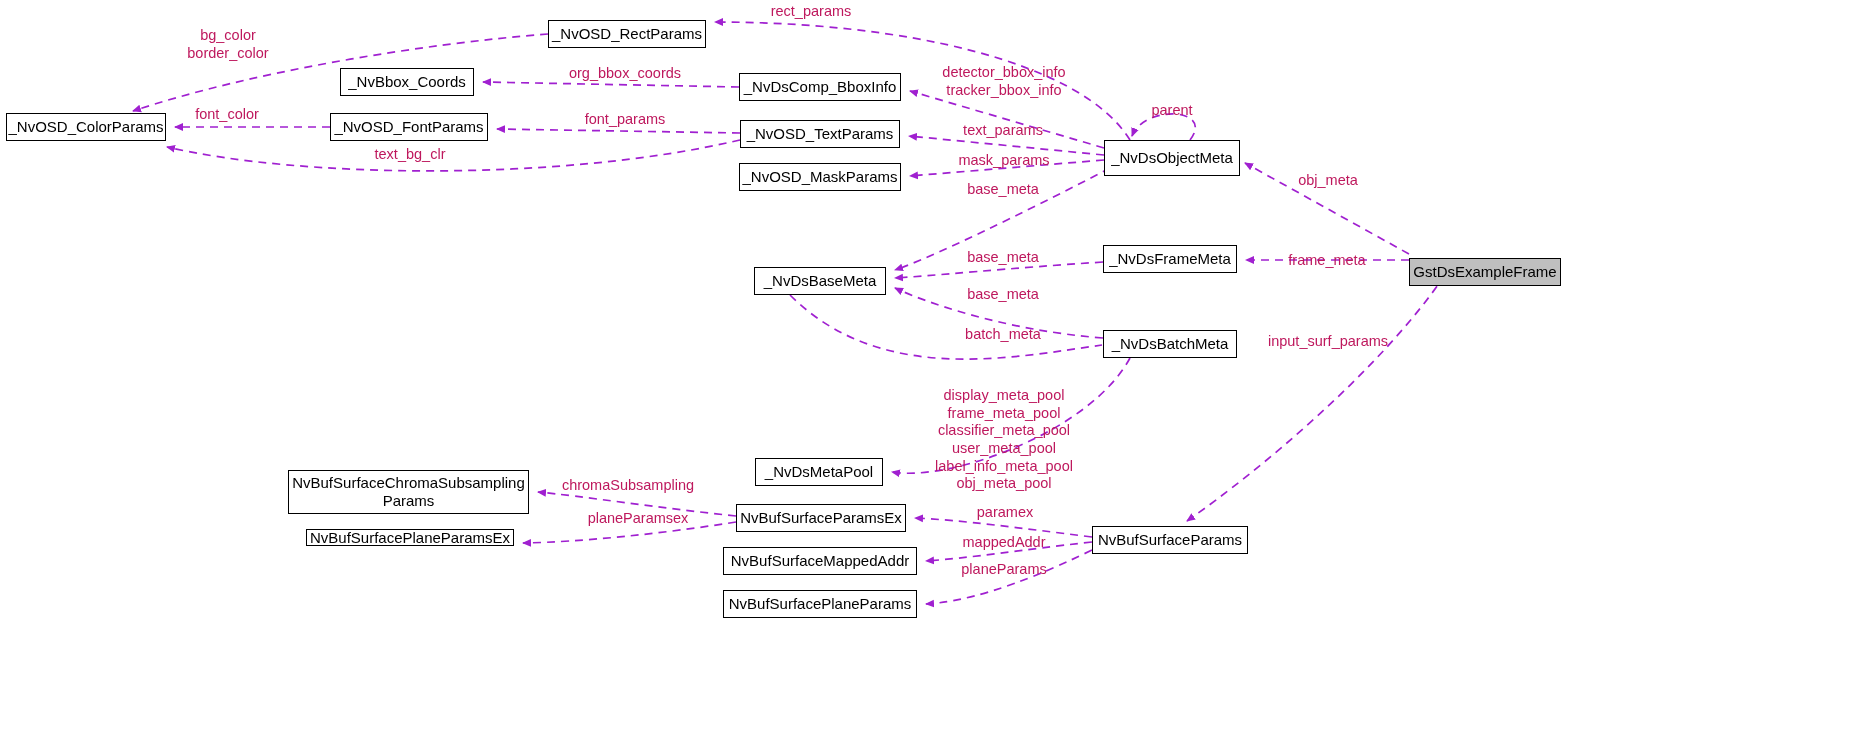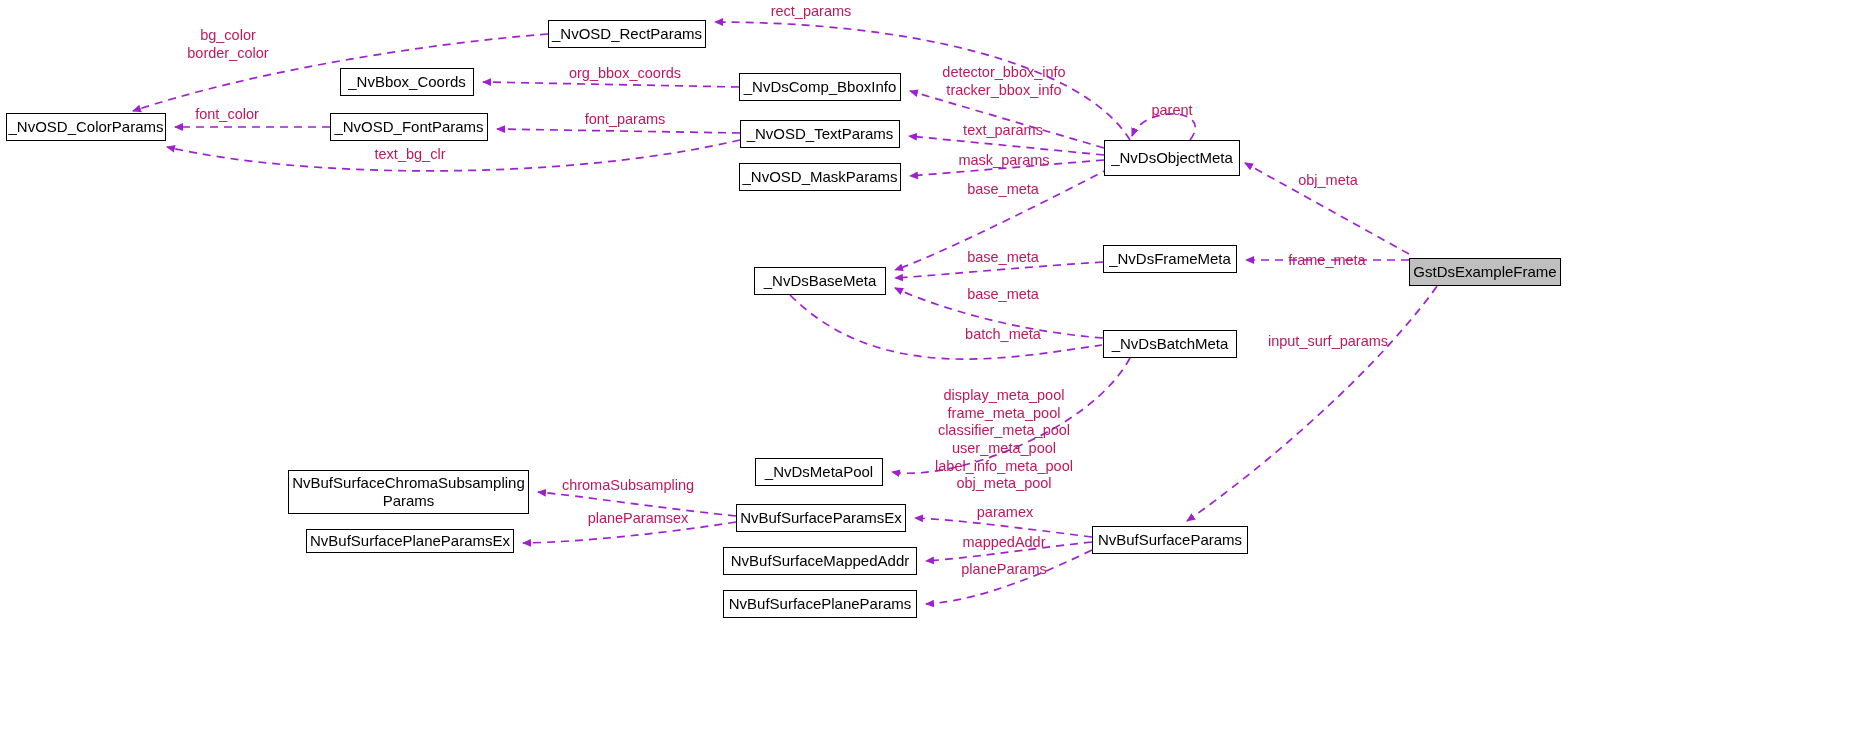--- a/index.html
+++ b/index.html
@@ -132,21 +132,21 @@
 
   <div class="node" style="left:1103px;top:330px;width:134px;height:28px;">_NvDsBatchMeta</div>
 
   <div class="node highlight" style="left:1409px;top:246px;width:152px;height:28px;">GstDsExampleFrame</div>
 
   <div class="node" style="left:755px;top:458px;width:128px;height:28px;">_NvDsMetaPool</div>
 
   <div class="node" style="left:288px;top:470px;width:241px;height:44px;">NvBufSurfaceChromaSubsampling
 Params</div>
 
-  <div class="node" style="left:306px;top:529px;width:208px;height:24px;">NvBufSurfacePlaneParamsEx</div>
+  <div class="node" style="left:306px;top:529px;width:208px;height:17px;">NvBufSurfacePlaneParamsEx</div>
 
   <div class="node" style="left:736px;top:504px;width:170px;height:28px;">NvBufSurfaceParamsEx</div>
 
   <div class="node" style="left:723px;top:547px;width:194px;height:28px;">NvBufSurfaceMappedAddr</div>
 
   <div class="node" style="left:723px;top:590px;width:194px;height:28px;">NvBufSurfacePlaneParams</div>
 
   <div class="node" style="left:1092px;top:526px;width:156px;height:28px;">NvBufSurfaceParams</div>
 
   <div class="edge-label" style="left:228px;top:27px;">bg_color

